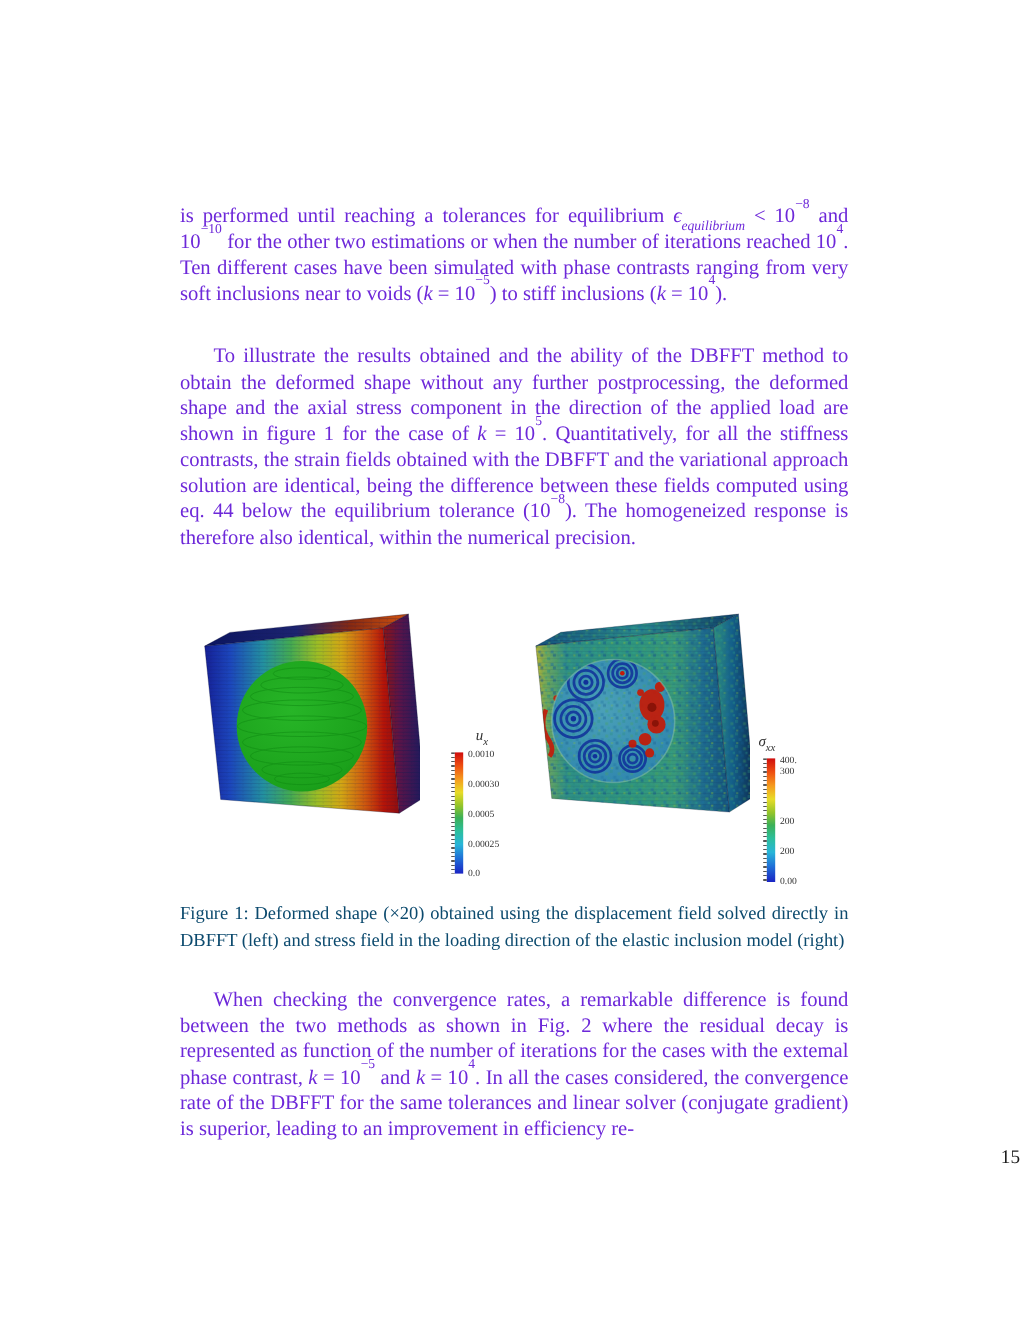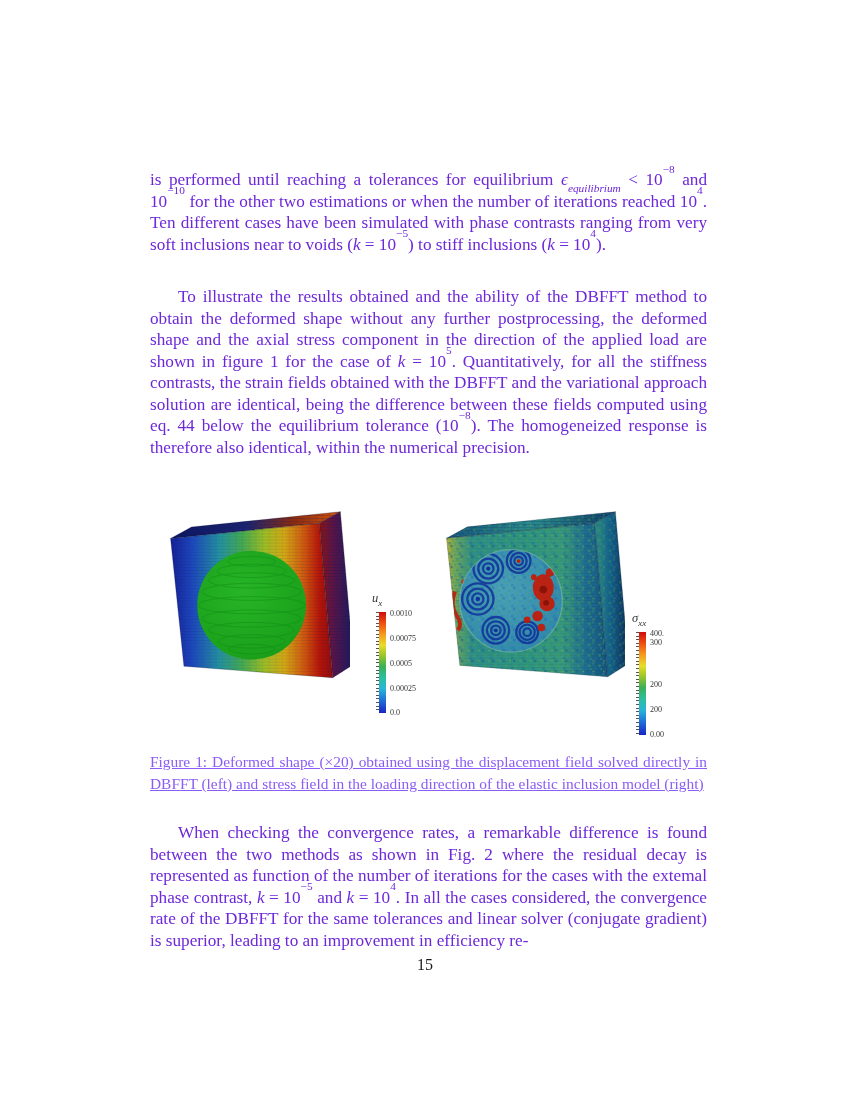--- a/index.html
+++ b/index.html
@@ -11,24 +11,24 @@
   .body-par{
     position:absolute; left:150px; width:557px;
     font-size:17.2px; line-height:21.55px; text-align:justify;
     margin:0; color:#6d28d9;
   }
   .indent{ text-indent:28px; }
   .body-par sup{ font-size:66%; line-height:0; position:relative; top:-0.48em; }
   .body-par sub{ font-size:66%; line-height:0; position:relative; bottom:-0.22em; }
   .caption{
     position:absolute; left:150px; width:557px; top:751px;
-    font-size:15.4px; line-height:21.8px; text-align:justify; margin:0; color:#8b5cf6;text-decoration:underline;
+    font-size:15.4px; line-height:21.8px; text-align:justify; margin:0; color:#0c4a6e;
   }
   .pageno{
-    position:absolute; top:956px; left:0; width:850px; text-align:center;
+    position:absolute; top:956px; left:0; width:850px; text-align:right;
     font-size:16px; color:#1a1a1a;
   }
   .render{ position:absolute; }
   
   .cbar{ position:absolute; width:60px; }
   .cbar-title{ font-size:12.5px; font-style:italic; margin-left:1px; color:#333; }
   .cbar-title sub{ font-size:72%; }
   .cbar-body{ position:relative; margin-left:8px; margin-top:4px; }
   .cbar-grad{
     width:7px; height:101px;
@@ -114,27 +114,27 @@
           <ellipse cx="97" cy="142" rx="35" ry="7"></ellipse>
         <ellipse cx="97" cy="150" rx="24" ry="5"></ellipse>
       </g>
 
       <polygon points="12,34 168,18 182,180 26,168" fill="none" stroke="#0b1030" stroke-width="0.7" opacity="0.35"></polygon>
       <polygon points="12,34 168,18 190,6 34,22" fill="none" stroke="#0b1030" stroke-width="0.7" opacity="0.35"></polygon>
       <polygon points="168,18 190,6 204,166 182,180" fill="none" stroke="#0b1030" stroke-width="0.7" opacity="0.35"></polygon>
     </svg>
   </div>
 
-  <div class="cbar" style="left:371px; top:591px;">
+  <div class="cbar" style="left:371px; top:606px;text-align:center;">
     <div class="cbar-title">u<sub>x</sub></div>
     <div class="cbar-body">
       <div class="cbar-grad"></div>
       <div class="cbar-ticks"></div>
       <span class="cbar-label" style="top:-3px">0.0010</span>
-      <span class="cbar-label" style="top:22px">0.00075</span>
+      <span class="cbar-label" style="top:22px">0.00030</span>
       <span class="cbar-label" style="top:47px">0.0005</span>
       <span class="cbar-label" style="top:72px">0.00025</span>
       <span class="cbar-label" style="top:96px">0.0</span>
     </div>
   </div>
 
   <div class="render" style="left:435px; top:506px;">
     <svg width="190" height="185" viewBox="0 0 200 195">
       <defs>
         <linearGradient id="rfront" x1="12" y1="0" x2="182" y2="0" gradientUnits="userSpaceOnUse">

